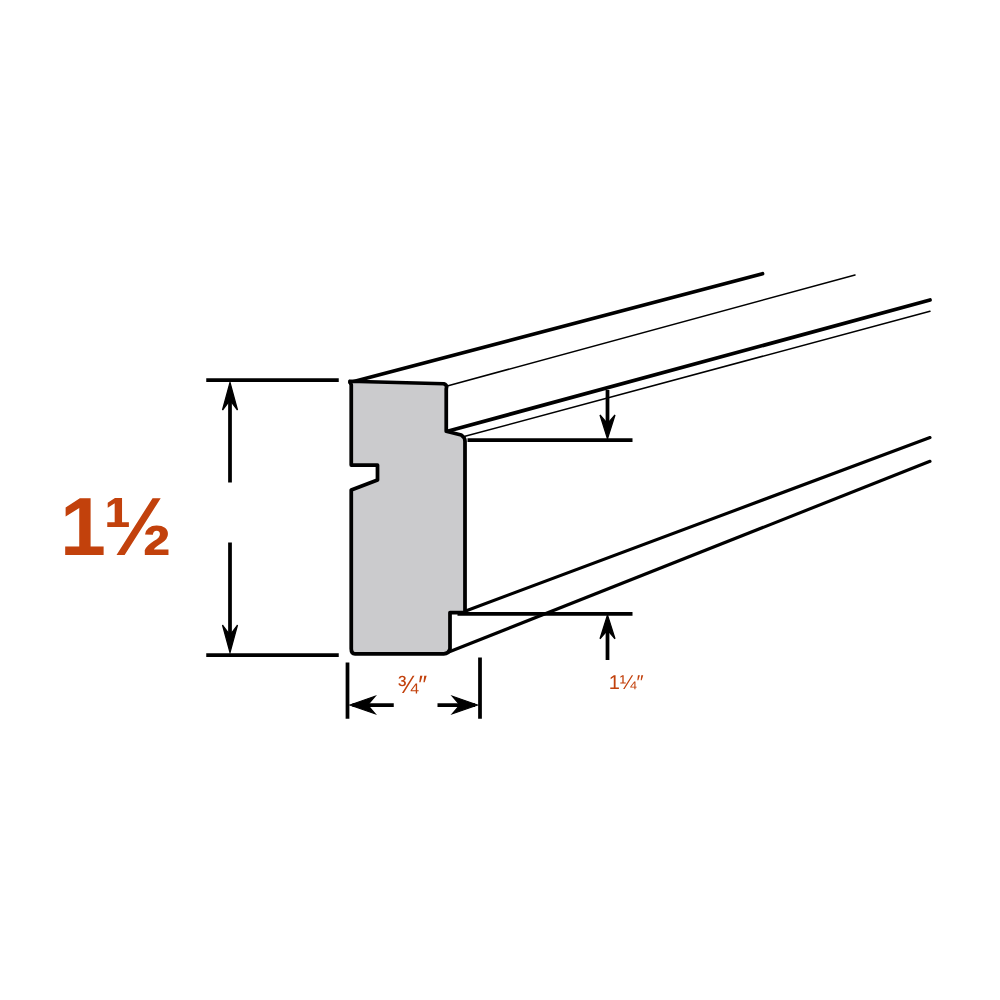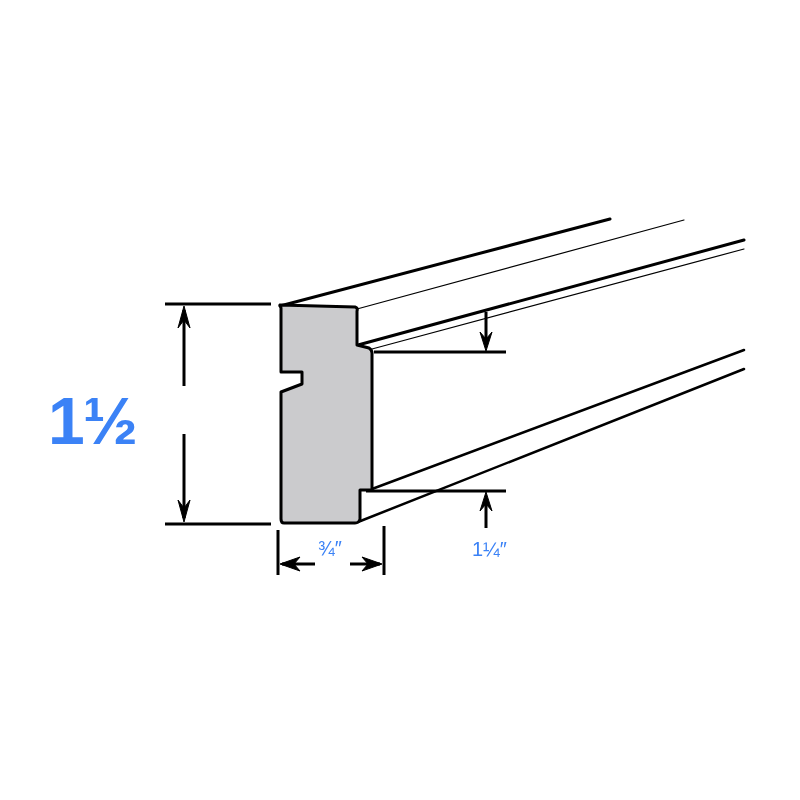--- a/index.html
+++ b/index.html
@@ -1,21 +1,21 @@
 <!DOCTYPE html>
 <html><head>
 <meta charset="utf-8">
 <style>
   html, body { margin: 0; padding: 0; background: #ffffff; }
   body { width: 800px; height: 800px; position: relative; overflow: hidden; font-family: "Liberation Sans", sans-serif; }
   svg { position: absolute; left: 0; top: 0; }
-  .lbl { position: absolute; color: #3b82f6; font-family: "Liberation Sans", sans-serif; line-height: 1; white-space: nowrap; }
+  .lbl { position: absolute; color: #c2410c; font-family: "Liberation Sans", sans-serif; line-height: 1; white-space: nowrap; }
   .big { left: 48px; top: 388px; font-size: 66px; font-weight: 700; letter-spacing: -2px; }
   .small-a { left: 318px; top: 538px; font-size: 20px; }
-  .small-b { left: 472px; top: 539px; font-size: 20px; text-align: right; }
+  .small-b { left: 487px; top: 539px; font-size: 16px; text-align: right; }
 </style>
 </head>
 <body>
 
 <svg width="800" height="800" viewBox="0 0 800 800">
 
   <g stroke="#000" fill="none" stroke-linecap="round">
     <line x1="280" y1="306" x2="610" y2="219" stroke-width="3"></line>
     <line x1="357" y1="309" x2="684" y2="220" stroke-width="1.2"></line>
     <line x1="358" y1="345" x2="744" y2="240" stroke-width="3"></line>

